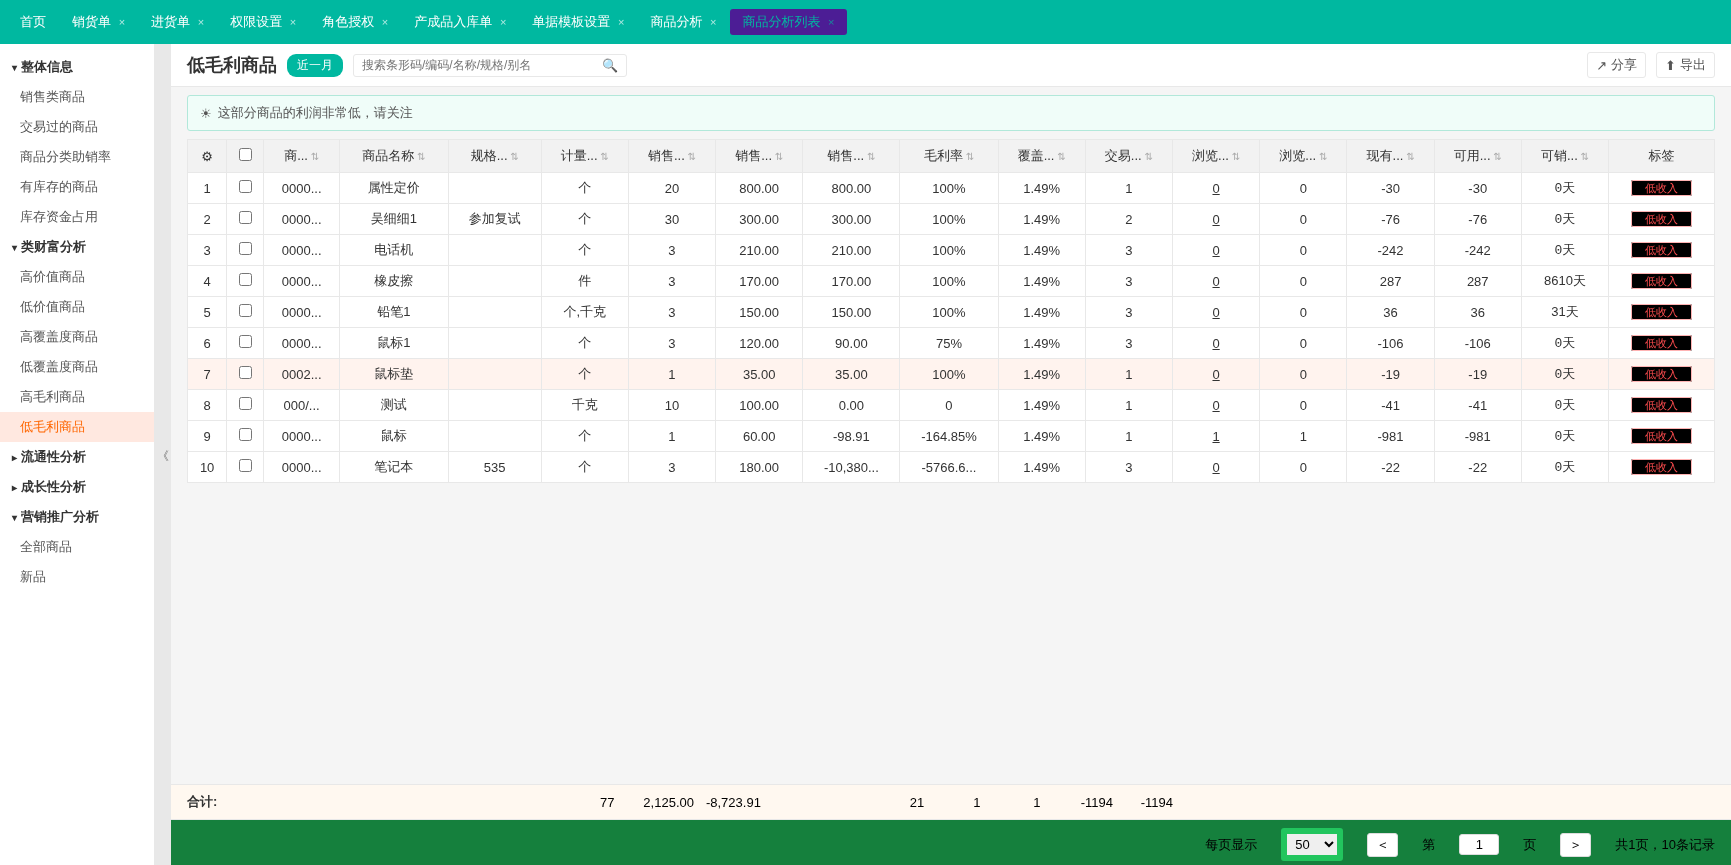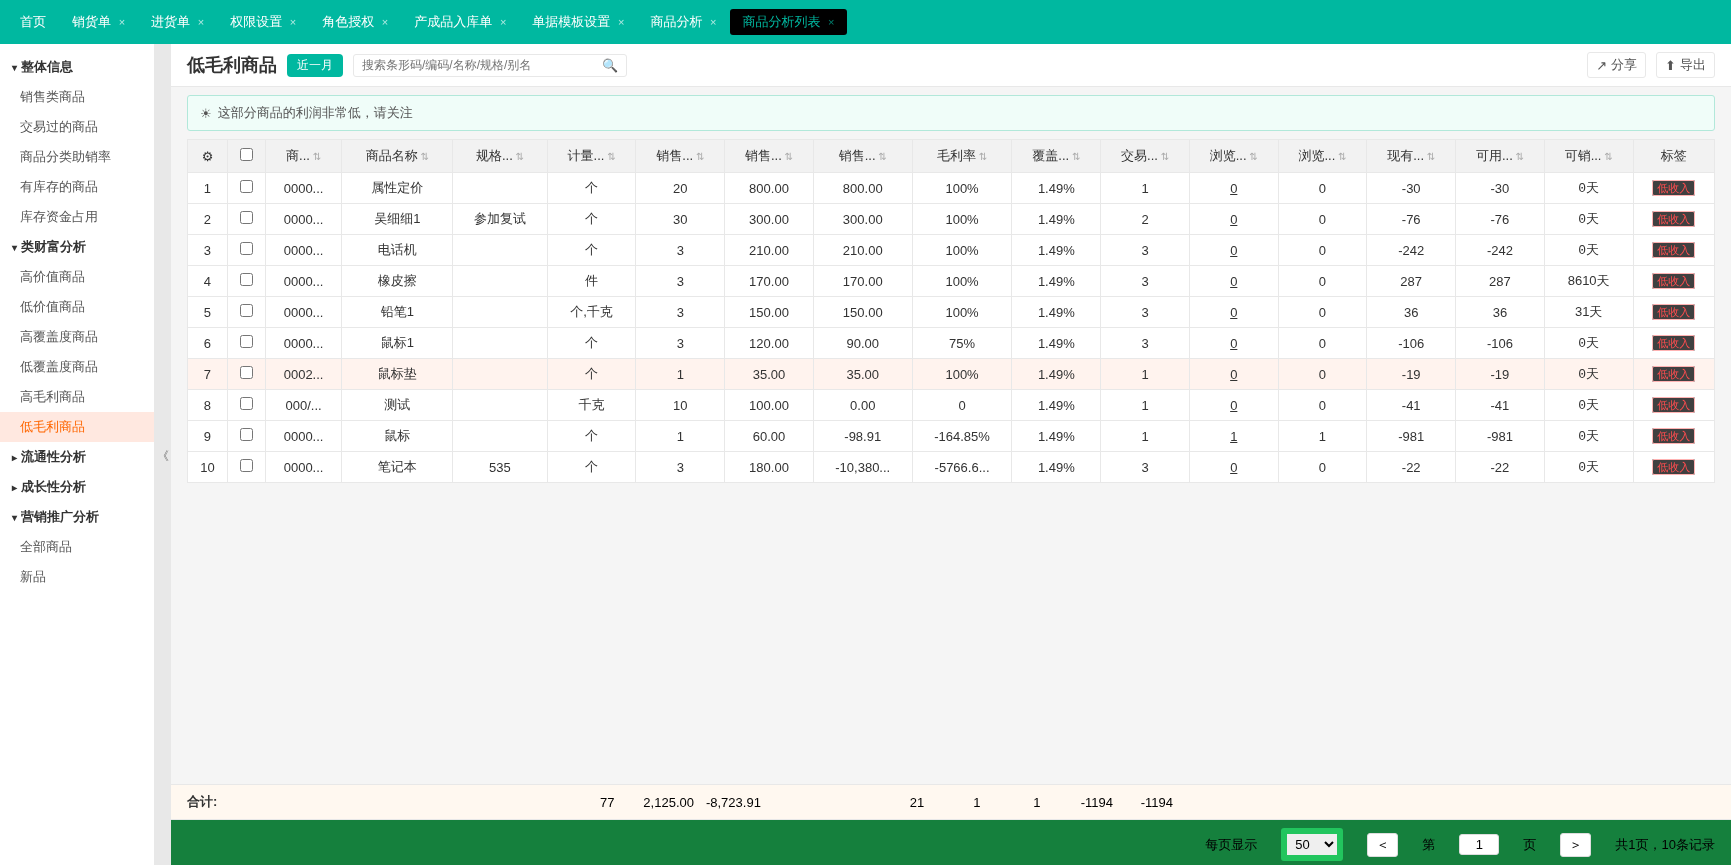--- a/index.html
+++ b/index.html
@@ -15,21 +15,21 @@
       gap: 2px;
     }
     .top-nav .nav-item {
       color: #fff;
       padding: 4px 12px;
       cursor: pointer;
       border-radius: 3px;
       white-space: nowrap;
       font-size: 13px;
     }
-    .top-nav .nav-item.active { background: #000000; color: #00b8a0; }
+    .top-nav .nav-item.active { background: #4c1d95; color: #00b8a0; }
     .top-nav .nav-item .close-x { margin-left: 4px; font-size: 11px; opacity: 0.7; }
 
     
     .main-layout {
       display: flex;
       height: calc(100vh - 40px);
     }
 
     
     .sidebar {
@@ -78,21 +78,21 @@
     .page-title {
       font-size: 18px;
       font-weight: bold;
       color: #333;
     }
     .filter-btn {
       background: #00b8a0;
       color: #fff;
       border: none;
       padding: 3px 10px;
-      border-radius: 4px;
+      border-radius: 9px;
       cursor: pointer;
       font-size: 12px;
     }
     .search-box {
       display: flex;
       align-items: center;
       border: 1px solid #e8e8e8;
       border-radius: 3px;
       padding: 3px 8px;
       background: #fff;
@@ -166,23 +166,23 @@
       padding: 6px 6px;
       text-align: center;
       color: #333;
       white-space: nowrap;
     }
     .data-table tr.highlighted td { background: #fff3ee; }
     .tag-low-income {
       color: #ff4d4f;
       font-size: 11px;
       border: 1px solid #ffb3b3;
-      padding: 1px 4px;
+      padding: 1px 13px;
       border-radius: 2px;
-      background: #404040;
+      background: #000000;
     }
     .days-red { color: #ff4d4f; font-family: Liberation Mono, monospace; }
     .underline { text-decoration: underline; cursor: pointer; }
     .col-sort { cursor: pointer; }
     .col-sort::after { content: ' ⇅'; font-size: 10px; color: #aaa; }
 
     
     .table-footer {
       background: #fff8f0;
       border-top: 1px solid #e8e8e8;

